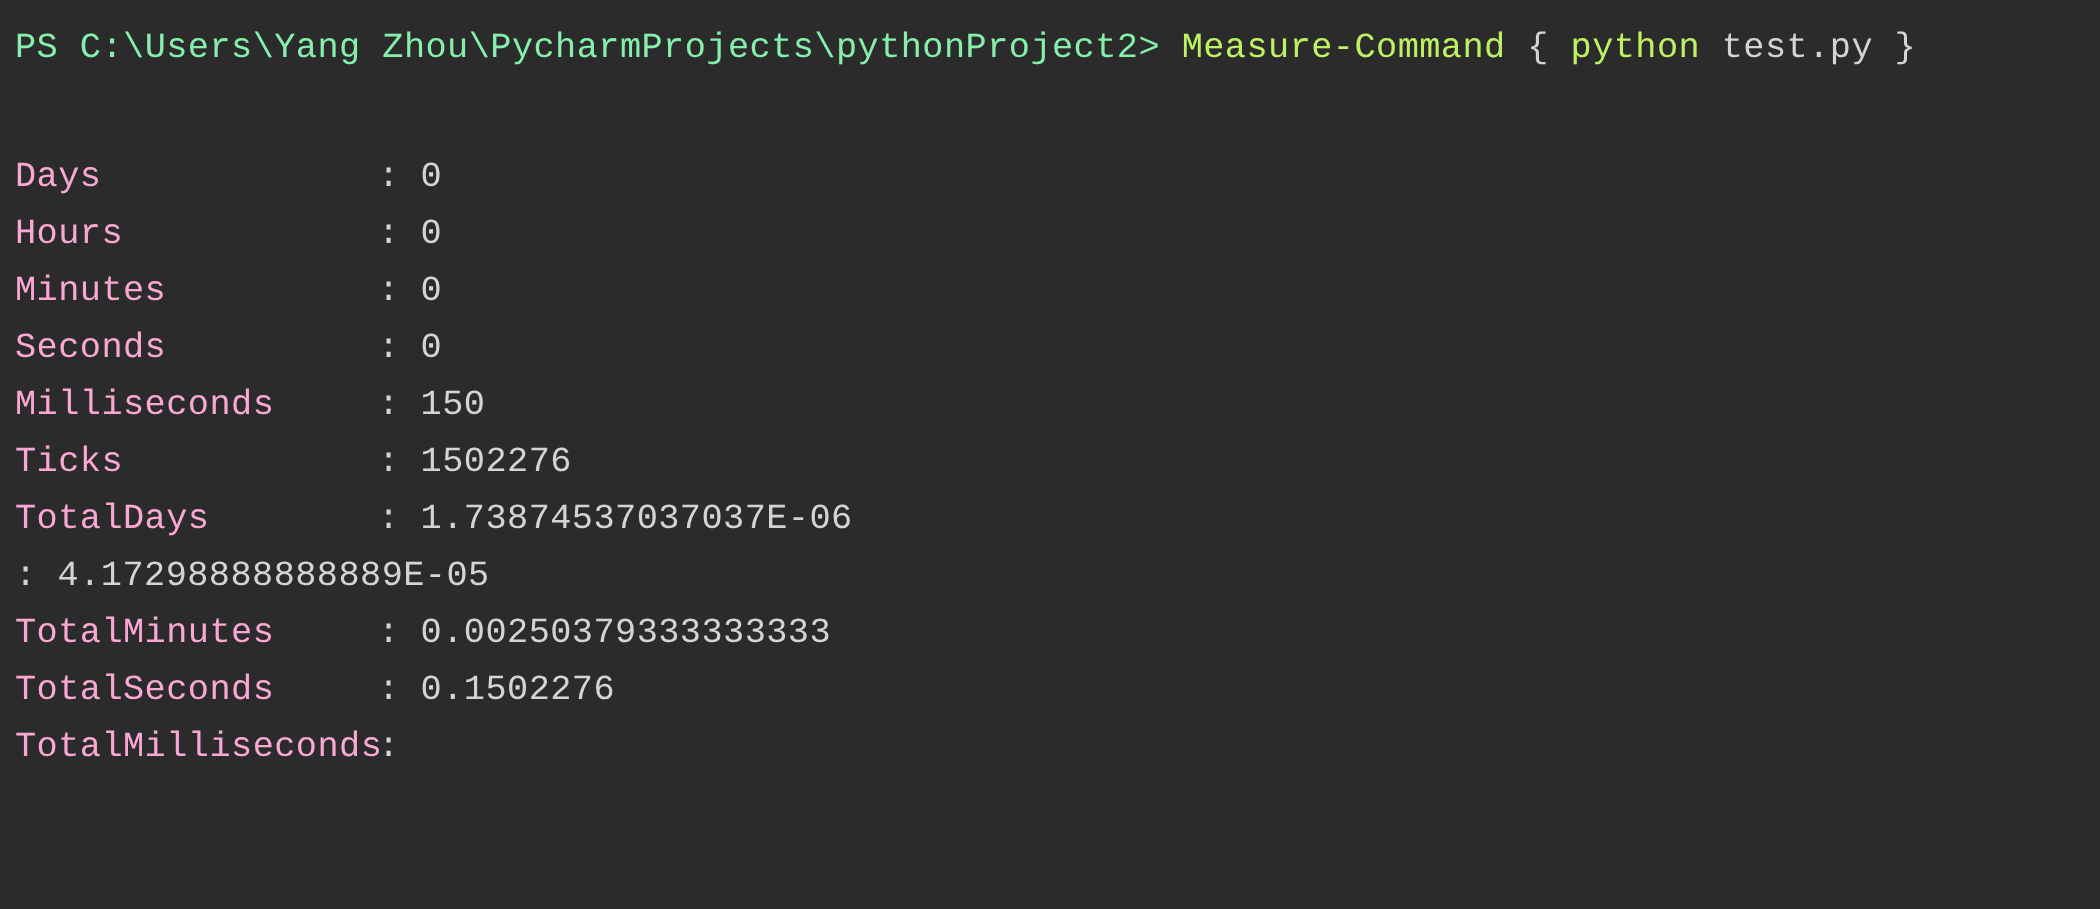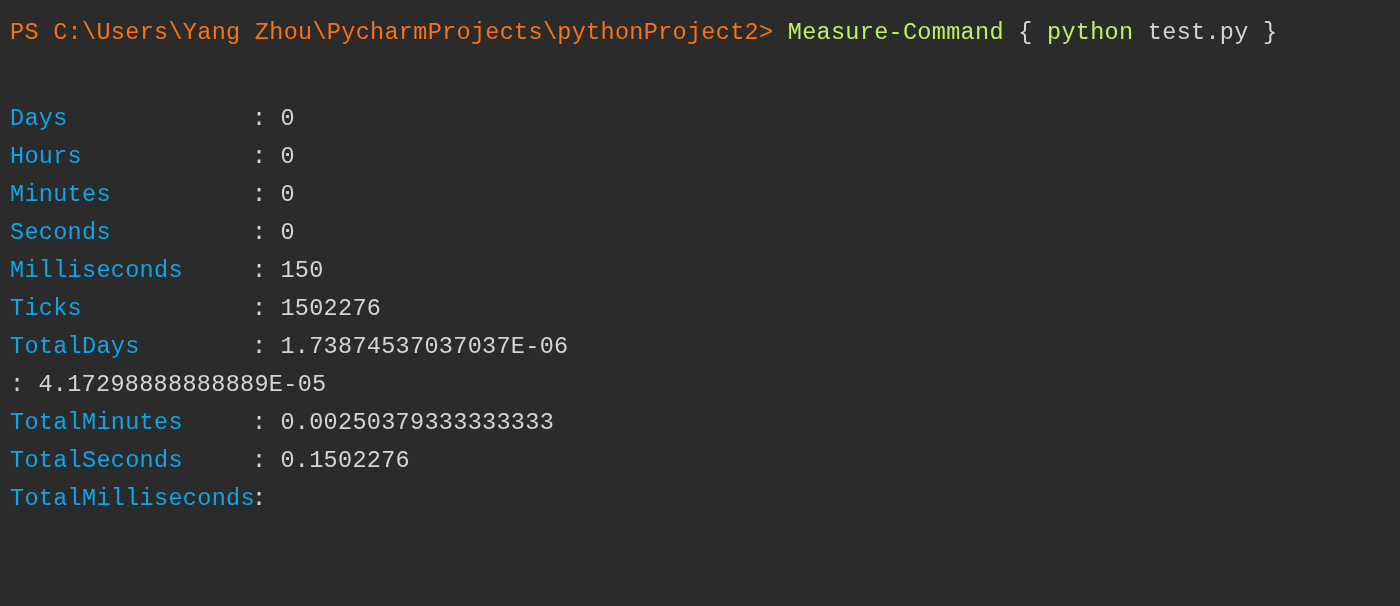--- a/index.html
+++ b/index.html
@@ -16,35 +16,35 @@
       width: 1400px;
       height: 606px;
       line-height: 1.6;
       letter-spacing: 0.3px;
     }
     .prompt-line {
       margin-bottom: 48px;
       white-space: nowrap;
     }
     .prompt-text {
-      color: #f97316;
+      color: #86efac;
     }
     .command-yellow {
       color: #bef264;
     }
     .command-white {
       color: #d4d4d4;
     }
     .output-line {
       display: flex;
       line-height: 1.62;
     }
     .output-label {
       width: 242px;
-      color: #0ea5e9;
+      color: #f9a8d4;
     }
     .output-separator {
       margin-right: 14px;
       color: #d4d4d4;
     }
     .output-value {
       color: #d4d4d4;
     }
   </style>
 </head>

